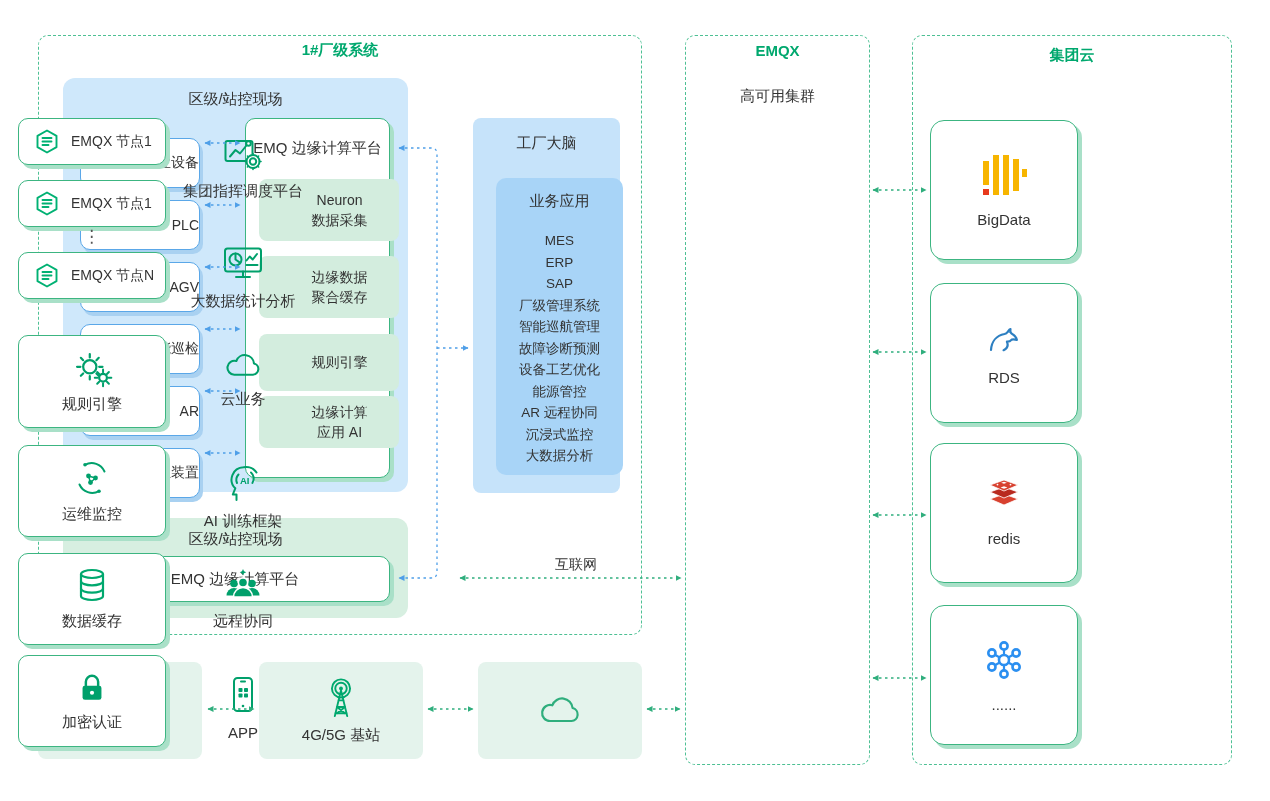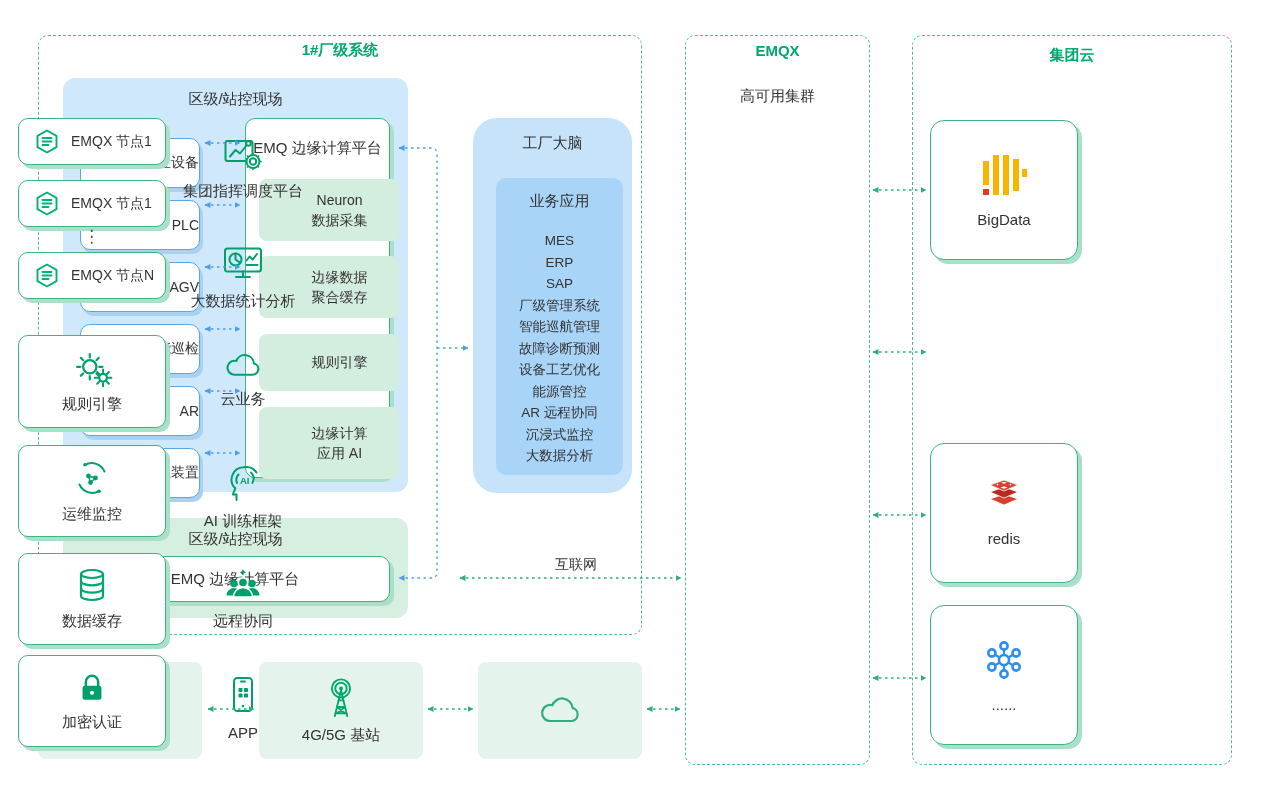--- a/index.html
+++ b/index.html
@@ -8,21 +8,21 @@
   .sec{position:absolute;border:1px dashed #4ec094;border-radius:10px;box-sizing:border-box;}
   .sec-title{position:absolute;font-size:15px;font-weight:700;color:#00a86e;text-align:center;}
   .sub-title{position:absolute;font-size:15px;font-weight:400;color:#333;text-align:center;}
   .panel-blue{position:absolute;background:#cfe8fb;border-radius:12px;}
   .panel-green{position:absolute;background:#d7efe1;border-radius:12px;}
   .dev-box{position:absolute;left:17px;width:120px;height:50px;background:#fff;border:1px solid #5aa7e8;border-radius:10px;
            box-shadow:3px 4px 0 #a9d1f1;display:flex;align-items:center;justify-content:flex-end;font-size:14px;color:#333;box-sizing:border-box;margin-top:20px;}
   .gwhite{background:#fff;border:1px solid #3cb581;border-radius:10px;box-shadow:4px 4px 0 #a9e0c8;box-sizing:border-box;}
   .module{position:absolute;left:13px;width:119px;background:#d3edde;border-radius:8px;display:flex;flex-direction:column;
           align-items:center;justify-content:center;font-size:14px;line-height:1.45;color:#333;padding-left:21px;}
-  .brain{position:absolute;background:#c6e3fa;border-radius:24px;padding-left:12px;}
+  .brain{position:absolute;background:#c6e3fa;border-radius:8px;}
   .brain-inner{position:absolute;background:#a8d4f7;border-radius:10px;}
   .app-item{text-align:center;font-size:13.5px;line-height:21.5px;color:#333;}
   .node-box{position:absolute;left:18px;width:148px;height:47px;display:flex;align-items:center;padding-left:16px;gap:12px;
             font-size:14px;color:#333;}
   .svc-box{position:absolute;left:18px;width:148px;display:flex;flex-direction:column;align-items:center;justify-content:center;
            gap:7px;font-size:15px;color:#333;}
   .prod-box{position:absolute;left:18px;width:148px;height:140px;border-radius:14px;display:flex;flex-direction:column;
             align-items:center;justify-content:center;gap:14px;font-size:15px;color:#333;}
   .cap{position:absolute;left:168px;width:150px;display:flex;flex-direction:column;align-items:center;gap:10px;
        font-size:15px;color:#333;text-align:center;}
@@ -72,21 +72,21 @@
         <span>数据采集</span>
       </div>
       <div class="module" style="top:137px;height:62px">
         <span>边缘数据</span>
         <span>聚合缓存</span>
       </div>
       <div class="module" style="top:215px;height:57px">
         <span>规则引擎</span>
         <span></span>
       </div>
-      <div class="module" style="top:288px;height:72px">
+      <div class="module" style="top:277px;height:52px">
         <span>边缘计算</span>
         <span>应用 AI</span>
       </div>
     </div>
   </div>
 
   <div class="brain" style="left:473px;top:118px;width:147px;height:375px">
     <div class="sub-title" style="left:0;top:16px;width:100%">工厂大脑</div>
     <div class="brain-inner" style="left:23px;top:60px;width:127px;height:297px">
       <div class="sub-title" style="left:0;top:14px;width:100%">业务应用</div>
@@ -217,20 +217,27 @@
       <rect x="2" y="8" width="6" height="24" fill="#f7b500"></rect>
         <rect x="2" y="36" width="6" height="6" fill="#e8391d"></rect>
       <rect x="12" y="2" width="6" height="40" fill="#f7b500"></rect>
         <rect x="22" y="2" width="6" height="40" fill="#f7b500"></rect>
       <rect x="32" y="6" width="6" height="32" fill="#f7b500"></rect>
         <rect x="41" y="16" width="5" height="8" fill="#f7b500"></rect>
     </svg>
     <span>BigData</span>
   </div>
 
+  <div class="prod-box gwhite" style="left:930px;top:283px;border-radius:14px">
+    <svg width="40" height="34" viewBox="0 0 40 34" fill="none" stroke="#2d7fc1" stroke-width="2.2" stroke-linecap="round" stroke-linejoin="round">
+      <path d="M7 29c.5-8.5 5.5-14.5 13.5-16 1.2-.3 2.3-1 3.2-2.2.9-1.2 1.4-2.4 2.8-2.8-.3 1.5-.2 2.6.4 3.7.6 1.2 2.7 2 4.1 3.6 1 1.1 1.6 2.3 1.9 3.7-1.9-.7-3.6-.8-5.2-.4-1.2 1.5-2.8 2.2-4.8 2.1 1.6 3.6.4 6.7-3.3 8.5"></path>
+      <circle cx="25.2" cy="11.5" r="0.6" fill="#2d7fc1" stroke="none"></circle>
+    </svg>
+    <span>RDS</span>
+  </div>
 
   <div class="prod-box gwhite" style="left:930px;top:443px;border-radius:14px">
     <svg width="40" height="36" viewBox="0 0 40 36">
       <path d="M20 14l14 5-14 6-14-6z" fill="#d8412f" stroke="#fff" stroke-width="0.8"></path>
       <path d="M20 7l14 5-14 6-14-6z" fill="#b82a1f" stroke="#fff" stroke-width="0.8"></path>
       <path d="M20 0l14 5-14 6L6 5z" fill="#d8412f" stroke="#fff" stroke-width="0.8"></path>
       <path d="M20 1.8l2.8 1-2.8 1-2.8-1z" fill="#fff"></path>
       <path d="M20 6.2l3.4 1.3-3.4 1.3-3.4-1.3z" fill="#fff"></path>
       <circle cx="26.5" cy="4.6" r="0.9" fill="#fff"></circle>
         <circle cx="13.5" cy="4.6" r="0.9" fill="#fff"></circle>

